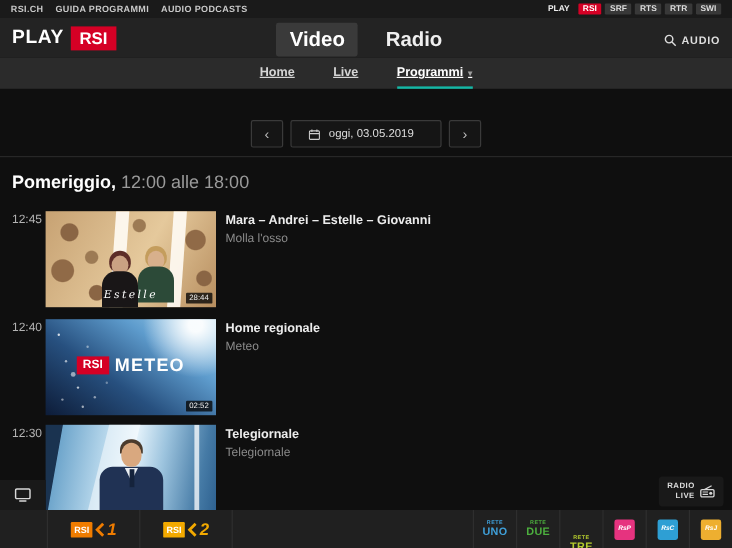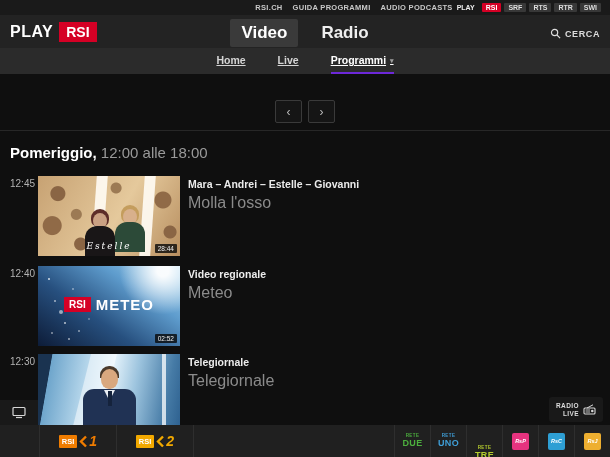--- a/index.html
+++ b/index.html
@@ -1,21 +1,21 @@
 <!DOCTYPE html>
 <html><head>
 <meta charset="utf-8">
 <style>
   html,body{margin:0;padding:0;background:#000;}
   .screen{position:relative;width:610px;height:457px;background:#0f0f0f;overflow:hidden;
           font-family:"Liberation Sans",sans-serif;-webkit-font-smoothing:antialiased;}
 
   
   .topbar{position:absolute;top:0;left:0;right:0;height:15px;background:#1a1a1a;
-          display:flex;align-items:center;justify-content:flex-end;padding:0 9px;box-sizing:border-box;}
+          display:flex;align-items:center;justify-content:space-between;padding:0 9px;box-sizing:border-box;}
   .topbar-links{display:flex;gap:10px;}
   .topbar-link{font-size:7.5px;color:#c9c9c9;letter-spacing:.3px;font-weight:bold;}
   .portals{display:flex;gap:3px;align-items:center;}
   .portal{font-size:7px;color:#ddd;background:#383838;padding:1px 4px;border-radius:1px;font-weight:bold;}
   .portal.plain{background:transparent;color:#eee;}
   .portal.active{background:#d50025;color:#fff;}
 
   
   .header{position:absolute;top:15px;left:0;right:0;height:33px;background:#232323;}
   .logo{position:absolute;left:10px;top:7px;display:flex;align-items:center;gap:6px;}
@@ -25,21 +25,21 @@
   .main-tab{color:#efefef;font-weight:bold;font-size:17px;padding:4px 11px;border-radius:2px;}
   .main-tab.active{background:#3a3a3a;color:#fff;}
   .search{position:absolute;right:10px;top:13px;display:flex;align-items:center;gap:4px;color:#ddd;
           font-size:9px;font-weight:bold;letter-spacing:.6px;}
 
   
   .nav{position:absolute;top:48px;left:0;right:0;height:26px;background:#2b2b2b;
        display:flex;justify-content:center;gap:32px;}
   .nav-item{display:flex;align-items:center;gap:4px;color:#d5d5d5;font-size:10.5px;font-weight:bold;
             height:100%;box-sizing:border-box;border-bottom:2px solid transparent;text-decoration:underline;}
-  .nav-item.active{border-bottom:2px solid #6d28d9;color:#fff;}
+  .nav-item.active{border-bottom:2px solid #14b8a6;color:#fff;}
   .caret{font-size:7px;color:#9f9f9f;position:relative;top:1px;}
 
   
   .datepicker{position:absolute;top:100px;left:0;right:0;display:flex;justify-content:center;gap:6px;}
   .dp-btn{width:27px;height:23px;border:1px solid #3a3a3a;background:#151515;color:#bbb;display:flex;
           align-items:center;justify-content:center;font-size:12px;box-sizing:border-box;border-radius:2px;}
   .dp-main{height:23px;border:1px solid #3a3a3a;background:#151515;color:#ddd;display:flex;align-items:center;
            gap:7px;padding:0 14px;font-size:9.5px;box-sizing:border-box;border-radius:2px;min-width:126px;}
   .divider{position:absolute;top:130px;left:0;right:0;height:1px;background:#272727;}
 
@@ -48,21 +48,21 @@
   .section-title .bold{font-weight:bold;margin-top:33px;}
   .section-title .range{color:#9a9a9a;margin-top:12px;}
 
   
   .row{position:absolute;left:0;width:552px;height:80px;cursor:pointer;}
   .row1{top:176px}.row2{top:266px}.row3{top:354px}
   .time{position:absolute;left:10px;top:2px;font-size:10px;color:#b3b3b3;}
   .thumb{position:absolute;left:38px;top:0;width:142px;height:80px;overflow:hidden;background:#222;}
   .meta{position:absolute;left:188px;top:2px;}
   .ptitle{font-size:10.5px;font-weight:bold;color:#ececec;}
-  .psub{font-size:16px;color:#8b8b8b;margin-top:4px;}
+  .psub{font-size:10px;color:#8b8b8b;margin-top:4px;}
   .badge{position:absolute;right:3px;bottom:3px;background:rgba(8,8,8,.8);color:#eee;font-size:6.5px;
          padding:1px 3px;border-radius:1px;z-index:4;}
 
   
   .thumb-estelle{background:
       radial-gradient(circle at 14% 22%, #8a6544 0 7px, rgba(0,0,0,0) 8px),
       radial-gradient(circle at 10% 62%, #906a47 0 9px, rgba(0,0,0,0) 10px),
       radial-gradient(circle at 30% 85%, #8a6544 0 6px, rgba(0,0,0,0) 7px),
       radial-gradient(circle at 27% 48%, #9c7a54 0 5px, rgba(0,0,0,0) 6px),
       radial-gradient(circle at 88% 30%, #906a47 0 8px, rgba(0,0,0,0) 9px),
@@ -160,39 +160,48 @@
     </div>
     <div class="main-tabs">
       <span class="main-tab active">Video</span>
       <span class="main-tab">Radio</span>
     </div>
     <div class="search">
       <svg width="11" height="11" viewBox="0 0 12 12">
         <circle cx="5" cy="5" r="3.4" fill="none" stroke="#ddd" stroke-width="1.3"></circle>
         <line x1="7.6" y1="7.6" x2="11" y2="11" stroke="#ddd" stroke-width="1.3"></line>
       </svg>
-      <span>CERCA</span>
+      <span>AUDIO</span>
     </div>
   </div>
 
   <div class="nav">
     <span class="nav-item">
         <span>Home</span>
       </span>
     <span class="nav-item">
         <span>Live</span>
       </span>
     <span class="nav-item active">
       <span>Programmi</span>
       <span class="caret">▾</span>
     </span>
   </div>
 
   <div class="datepicker">
     <span class="dp-btn">‹</span>
+    <span class="dp-main">
+      <svg width="10" height="10" viewBox="0 0 12 12">
+        <rect x="1" y="2.5" width="10" height="8.5" rx="1" fill="none" stroke="#ccc" stroke-width="1.1"></rect>
+        <line x1="1" y1="5.2" x2="11" y2="5.2" stroke="#ccc" stroke-width="1.1"></line>
+        <line x1="3.5" y1="1" x2="3.5" y2="3.5" stroke="#ccc" stroke-width="1.1"></line>
+        <line x1="8.5" y1="1" x2="8.5" y2="3.5" stroke="#ccc" stroke-width="1.1"></line>
+      </svg>
+      <span>oggi, 03.05.2019</span>
+    </span>
     <span class="dp-btn">›</span>
   </div>
   <div class="divider"></div>
 
   <div class="section-title">
     <span class="bold">Pomeriggio,</span>
     <span class="range">12:00 alle 18:00</span>
   </div>
 
   <div class="row row1">
@@ -223,21 +232,21 @@
     <span class="time">12:40</span>
     <div class="thumb thumb-meteo">
       <div class="snow"></div>
       <div class="meteo-logo">
         <span class="meteo-box">RSI</span>
         <span class="meteo-text">METEO</span>
       </div>
       <span class="badge">02:52</span>
     </div>
     <div class="meta">
-      <div class="ptitle">Video regionale</div>
+      <div class="ptitle">Home regionale</div>
       <div class="psub">Meteo</div>
     </div>
   </div>
 
   <div class="row row3">
     <span class="time">12:30</span>
     <div class="thumb thumb-tg">
       <div class="tg-band"></div>
       <div class="tg-col"></div>
       <div class="tg-body"></div>
@@ -284,32 +293,32 @@
     </div>
     <div class="ch-cell la2">
       <span class="la-box">RSI</span>
       <svg width="8" height="13" viewBox="0 0 8 13">
         <polyline points="7,1.5 2,6.5 7,11.5" fill="none" stroke="#f2a900" stroke-width="2.4"></polyline>
       </svg>
       <span class="la-num">2</span>
     </div>
     <div class="bb-right">
       <div class="r-cell">
+        <span class="rete uno">
+            <span class="l1">RETE</span>
+            <span class="l2">UNO</span>
+          </span>
+      </div>
+      <div class="r-cell">
         <span class="rete due">
             <span class="l1">RETE</span>
             <span class="l2">DUE</span>
           </span>
       </div>
       <div class="r-cell">
-        <span class="rete uno">
-            <span class="l1">RETE</span>
-            <span class="l2">UNO</span>
-          </span>
-      </div>
-      <div class="r-cell">
         <span class="rete tre">
             <span class="l1">RETE</span>
             <span class="l2">TRE</span>
           </span>
       </div>
       <div class="r-cell">
         <span class="sq sq-pop">RsP</span>
       </div>
       <div class="r-cell">
         <span class="sq sq-classic">RsC</span>

